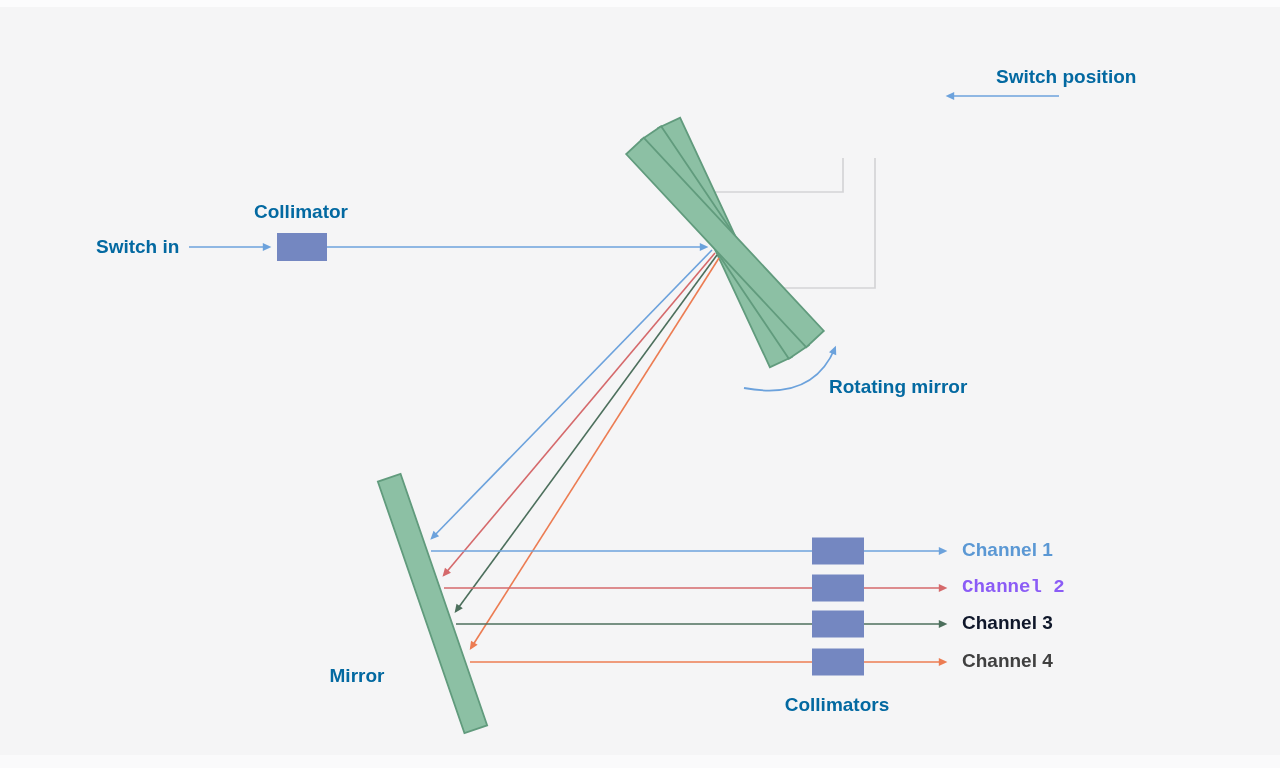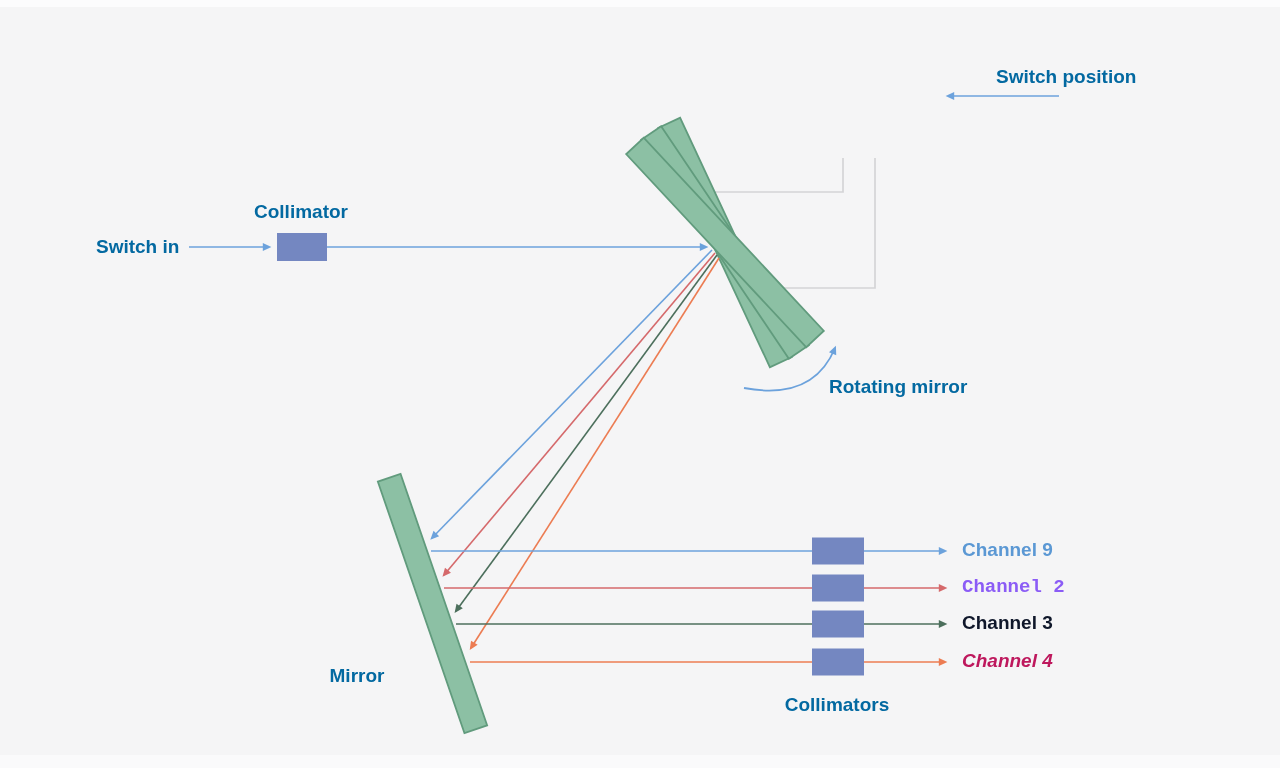--- a/index.html
+++ b/index.html
@@ -88,17 +88,17 @@
   </svg>
 
 
   <div class="label" style="left:96px;top:236px;">Switch in</div>
   <div class="label center" style="left:231px;top:201px;width:140px;">Collimator</div>
   <div class="label" style="left:996px;top:66px;">Switch position</div>
   <div class="label" style="left:829px;top:376px;">Rotating mirror</div>
   <div class="label center" style="left:317px;top:617px;width:80px;margin-top:48px;">Mirror</div>
   <div class="label center" style="left:767px;top:694px;width:140px;">Collimators</div>
 
-  <div class="channel-label" style="top: 539px; color: rgb(91, 152, 212);">Channel 9</div>
+  <div class="channel-label" style="top: 539px; color: rgb(91, 152, 212);">Channel 1</div>
   <div class="channel-label" style="top: 576px; color: #8b5cf6; font-family: Liberation Mono, monospace;">Channel 2</div>
   <div class="channel-label" style="top: 612px; color: #0f172a;">Channel 3</div>
-  <div class="channel-label" style="top: 650px; color: #be185d; font-style: italic;">Channel 4</div>
+  <div class="channel-label" style="top: 650px; color: #404040;">Channel 4</div>
 </div>
 
 </body></html>

